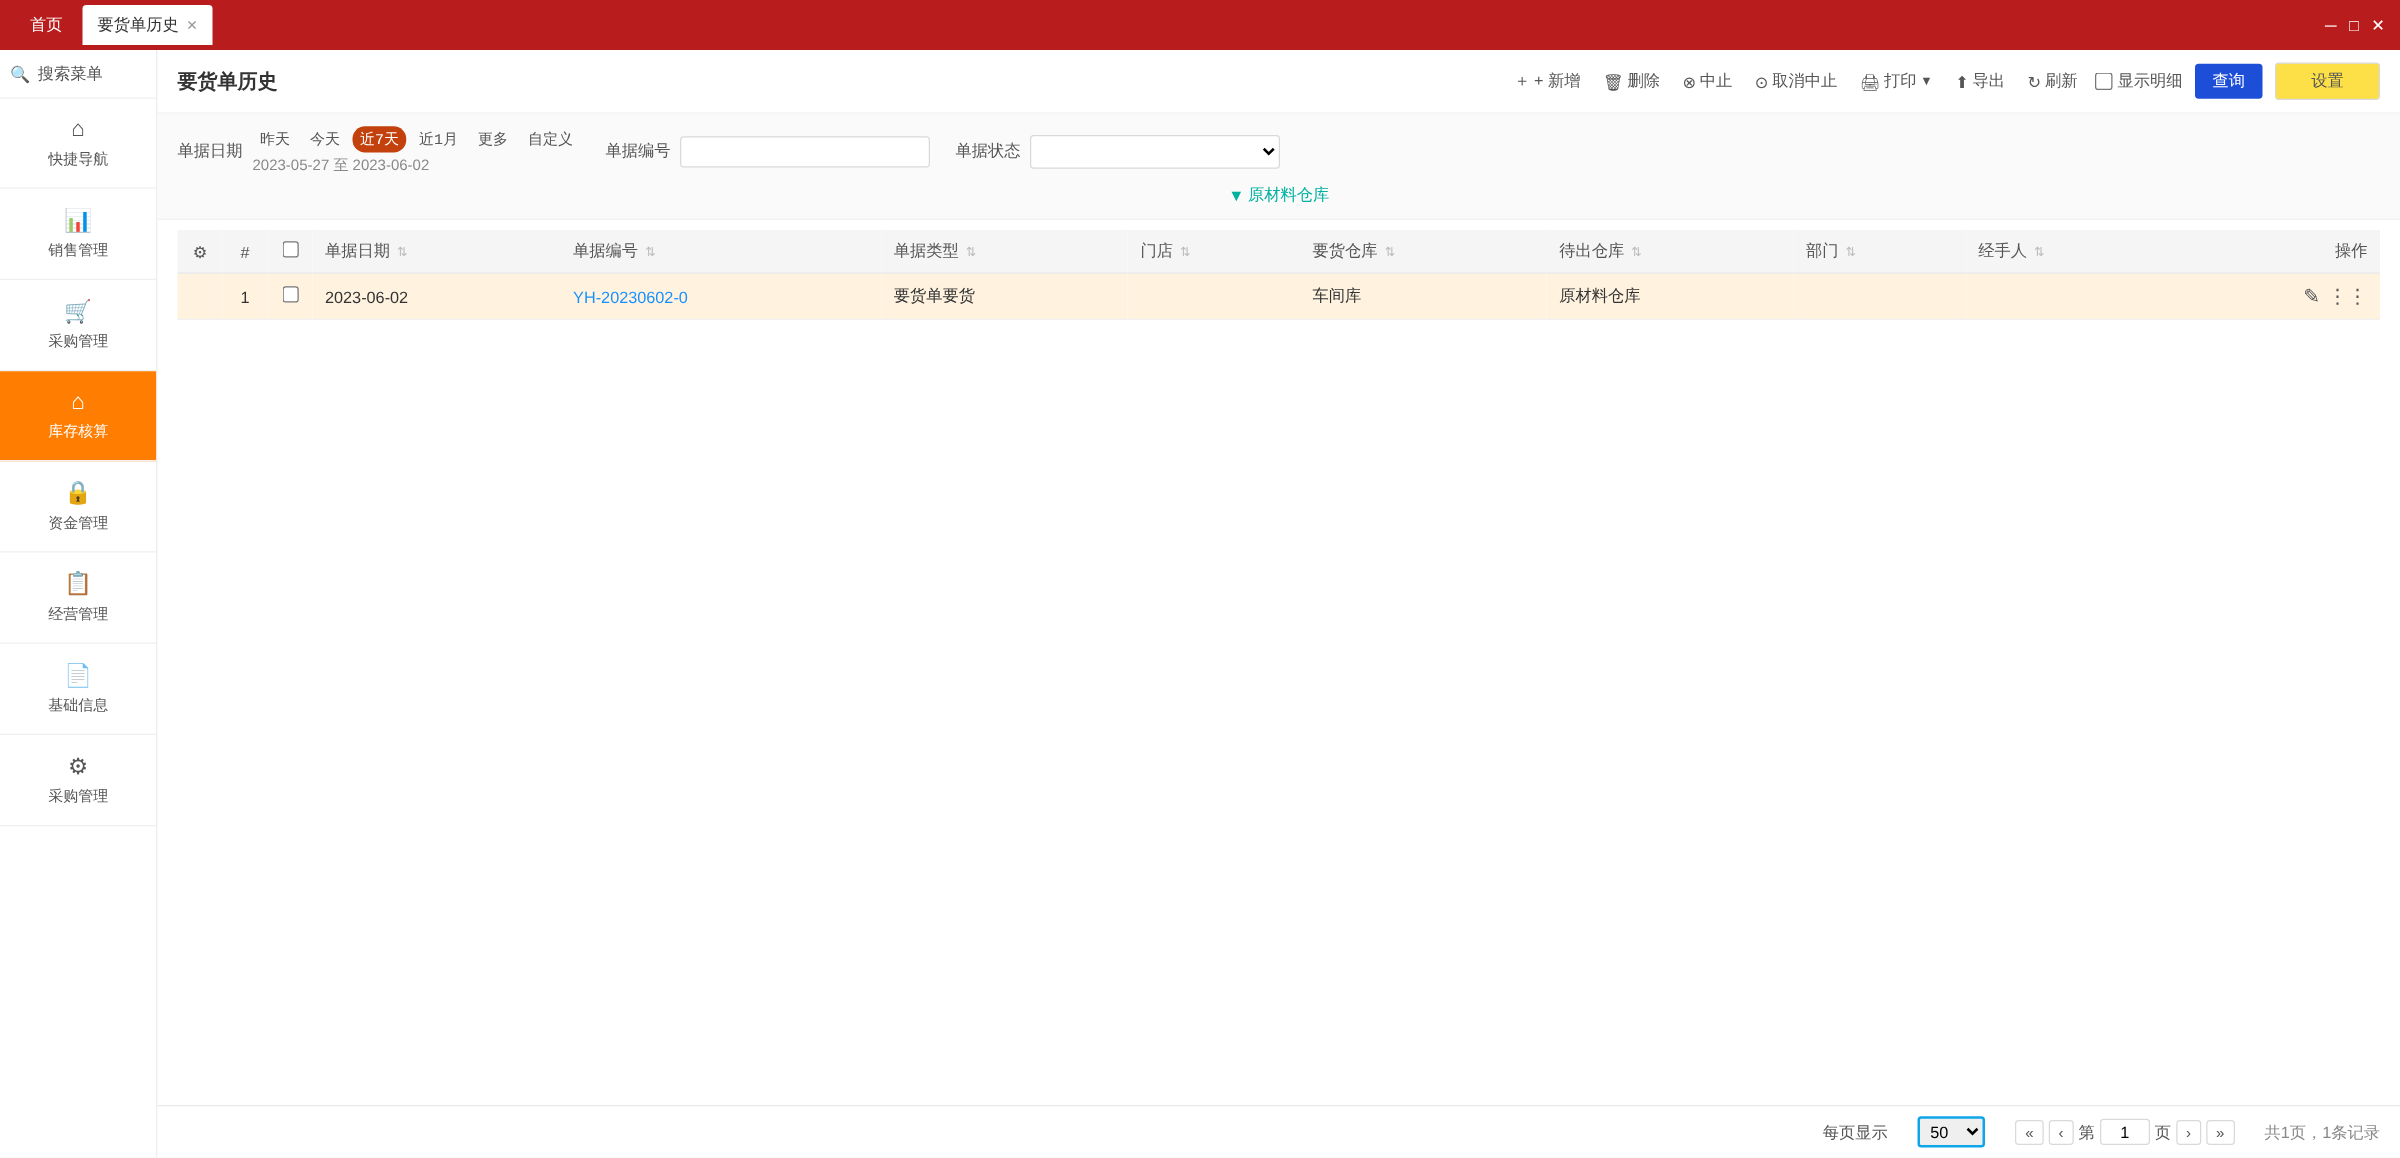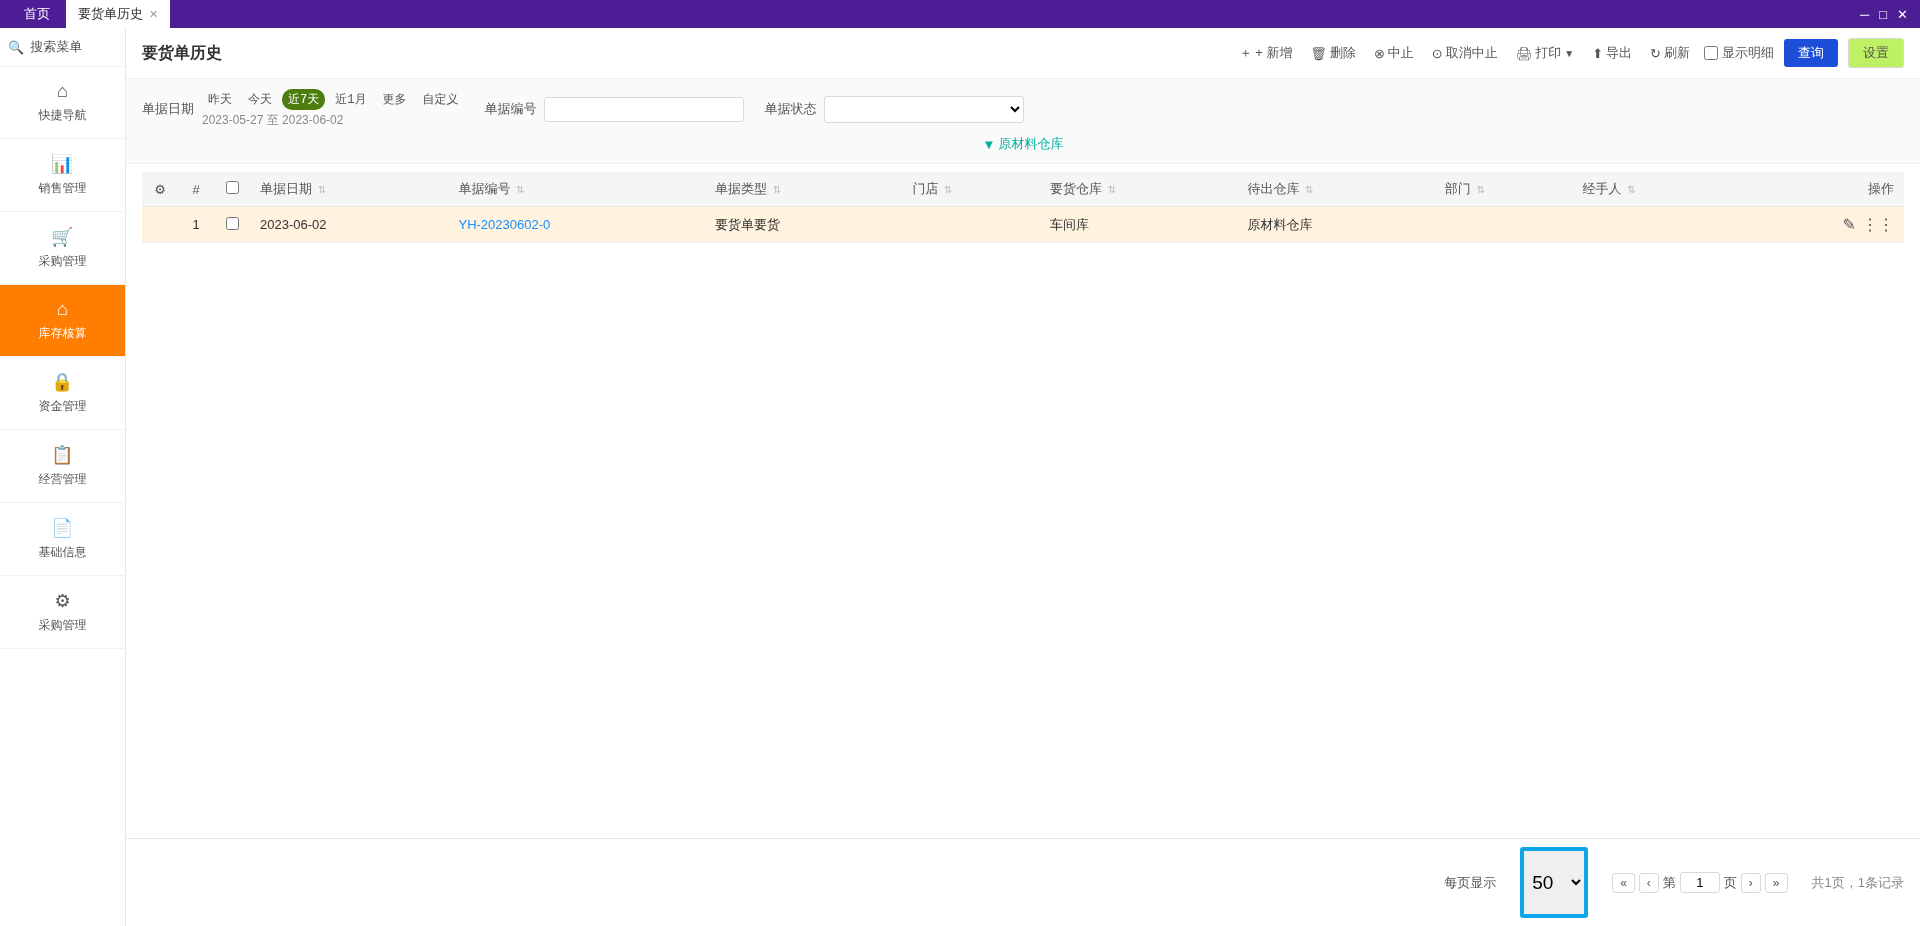--- a/index.html
+++ b/index.html
@@ -1,21 +1,21 @@
 <!DOCTYPE html>
 <html><head>
   <meta charset="utf-8">
   <style>
     * { box-sizing: border-box; margin: 0; padding: 0; }
     body { font-family: "Microsoft YaHei", Arial, sans-serif; font-size: 13px; color: #333; background: #f0f2f5; display: flex; flex-direction: column; height: 926px; overflow: hidden; }
 
     
     .top-bar {
-      background: #4c1d95;
-      height: 28px;
+      background: #b91c1c;
+      height: 40px;
       display: flex;
       align-items: center;
       padding: 0 12px;
       color: white;
       flex-shrink: 0;
     }
     .top-bar-tabs { display: flex; align-items: center; gap: 4px; flex: 1; }
     .tab-item {
       padding: 4px 12px;
       border-radius: 3px 3px 0 0;
@@ -80,24 +80,24 @@
     .toolbar-btn-primary {
       background: #1d4ed8;
       color: white;
       border: none;
       padding: 5px 14px;
       border-radius: 3px;
       cursor: pointer;
       font-size: 13px;
     }
     .toolbar-btn-default {
-      background: #bef264;
+      background: #fde047;
       color: #555;
       border: 1px solid #d9d9d9;
-      padding: 5px 14px;
+      padding: 5px 28px;
       border-radius: 3px;
       cursor: pointer;
       font-size: 13px;
     }
     .display-detail { display: flex; align-items: center; gap: 4px; font-size: 13px; color: #555; cursor: pointer; }
     .checkbox-small { width: 14px; height: 14px; }
 
     
     .filter-area {
       padding: 10px 16px;
@@ -109,21 +109,21 @@
     .filter-item { display: flex; align-items: center; gap: 8px; }
     .filter-label { font-size: 13px; color: #555; white-space: nowrap; }
     .date-shortcuts { display: flex; gap: 4px; font-family: Liberation Mono, monospace; }
     .date-shortcut {
       padding: 2px 6px;
       font-size: 12px;
       cursor: pointer;
       border-radius: 2px;
       color: #555;
     }
-    .date-shortcut.active { background: #4d7c0f; color: white; border-radius: 10px; }
+    .date-shortcut.active { background: #c2410c; color: white; border-radius: 10px; }
     .date-range { font-size: 12px; color: #888; margin-top: 2px; }
     .filter-input {
       border: 1px solid #d9d9d9;
       border-radius: 3px;
       padding: 4px 8px;
       font-size: 13px;
       width: 200px;
       outline: none;
     }
     .filter-select-wrap { display: flex; align-items: center; gap: 4px; }
@@ -186,24 +186,24 @@
       justify-content: flex-end;
       padding: 8px 16px;
       border-top: 1px solid #e8e8e8;
       font-size: 13px;
       color: #555;
       gap: 24px;
       flex-shrink: 0;
       background: white;
     }
     .page-size-select {
-      border: 4px solid #0ea5e9;
+      border: 2px solid #0ea5e9;
       border-radius: 3px;
-      padding: 20px 4px;
-      font-size: 19px;
+      padding: 2px 4px;
+      font-size: 13px;
     }
     .page-nav { display: flex; align-items: center; gap: 4px; }
     .page-nav button {
       background: none; border: 1px solid #d9d9d9; border-radius: 3px;
       padding: 2px 7px; cursor: pointer; font-size: 12px; color: #555;
     }
     .page-num-input {
       width: 40px; border: 1px solid #d9d9d9; border-radius: 3px;
       padding: 2px 4px; text-align: center; font-size: 13px;
     }

